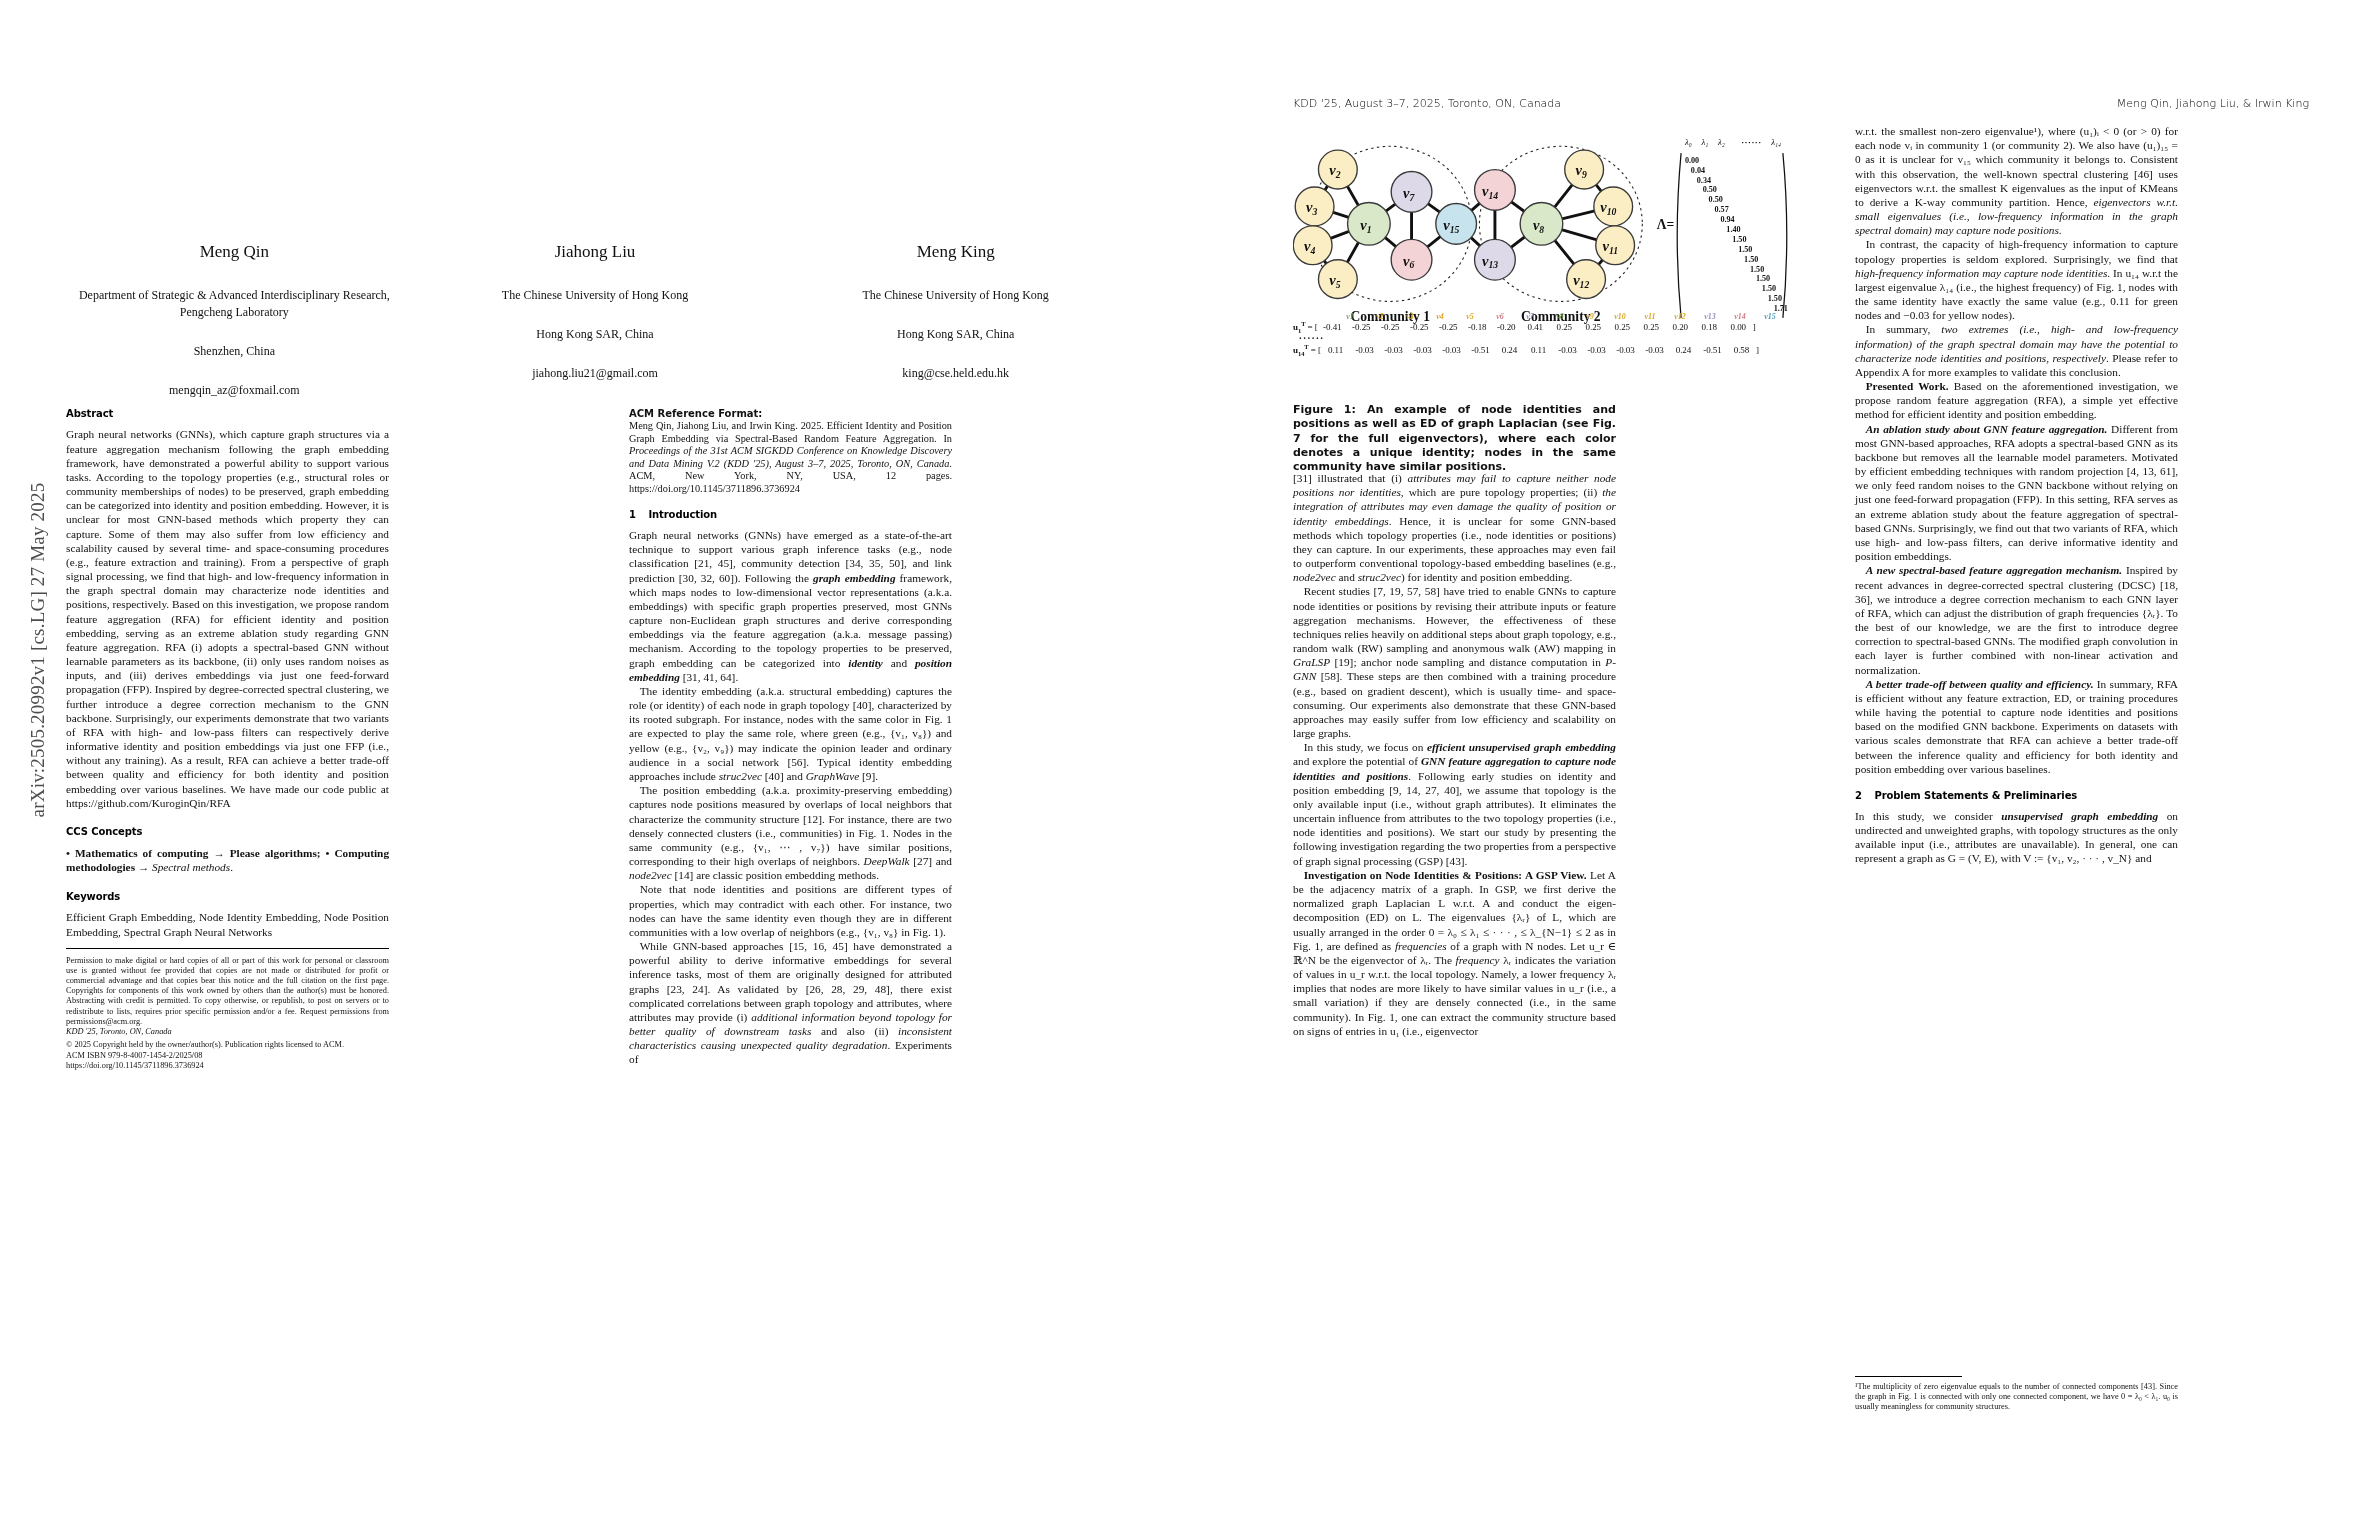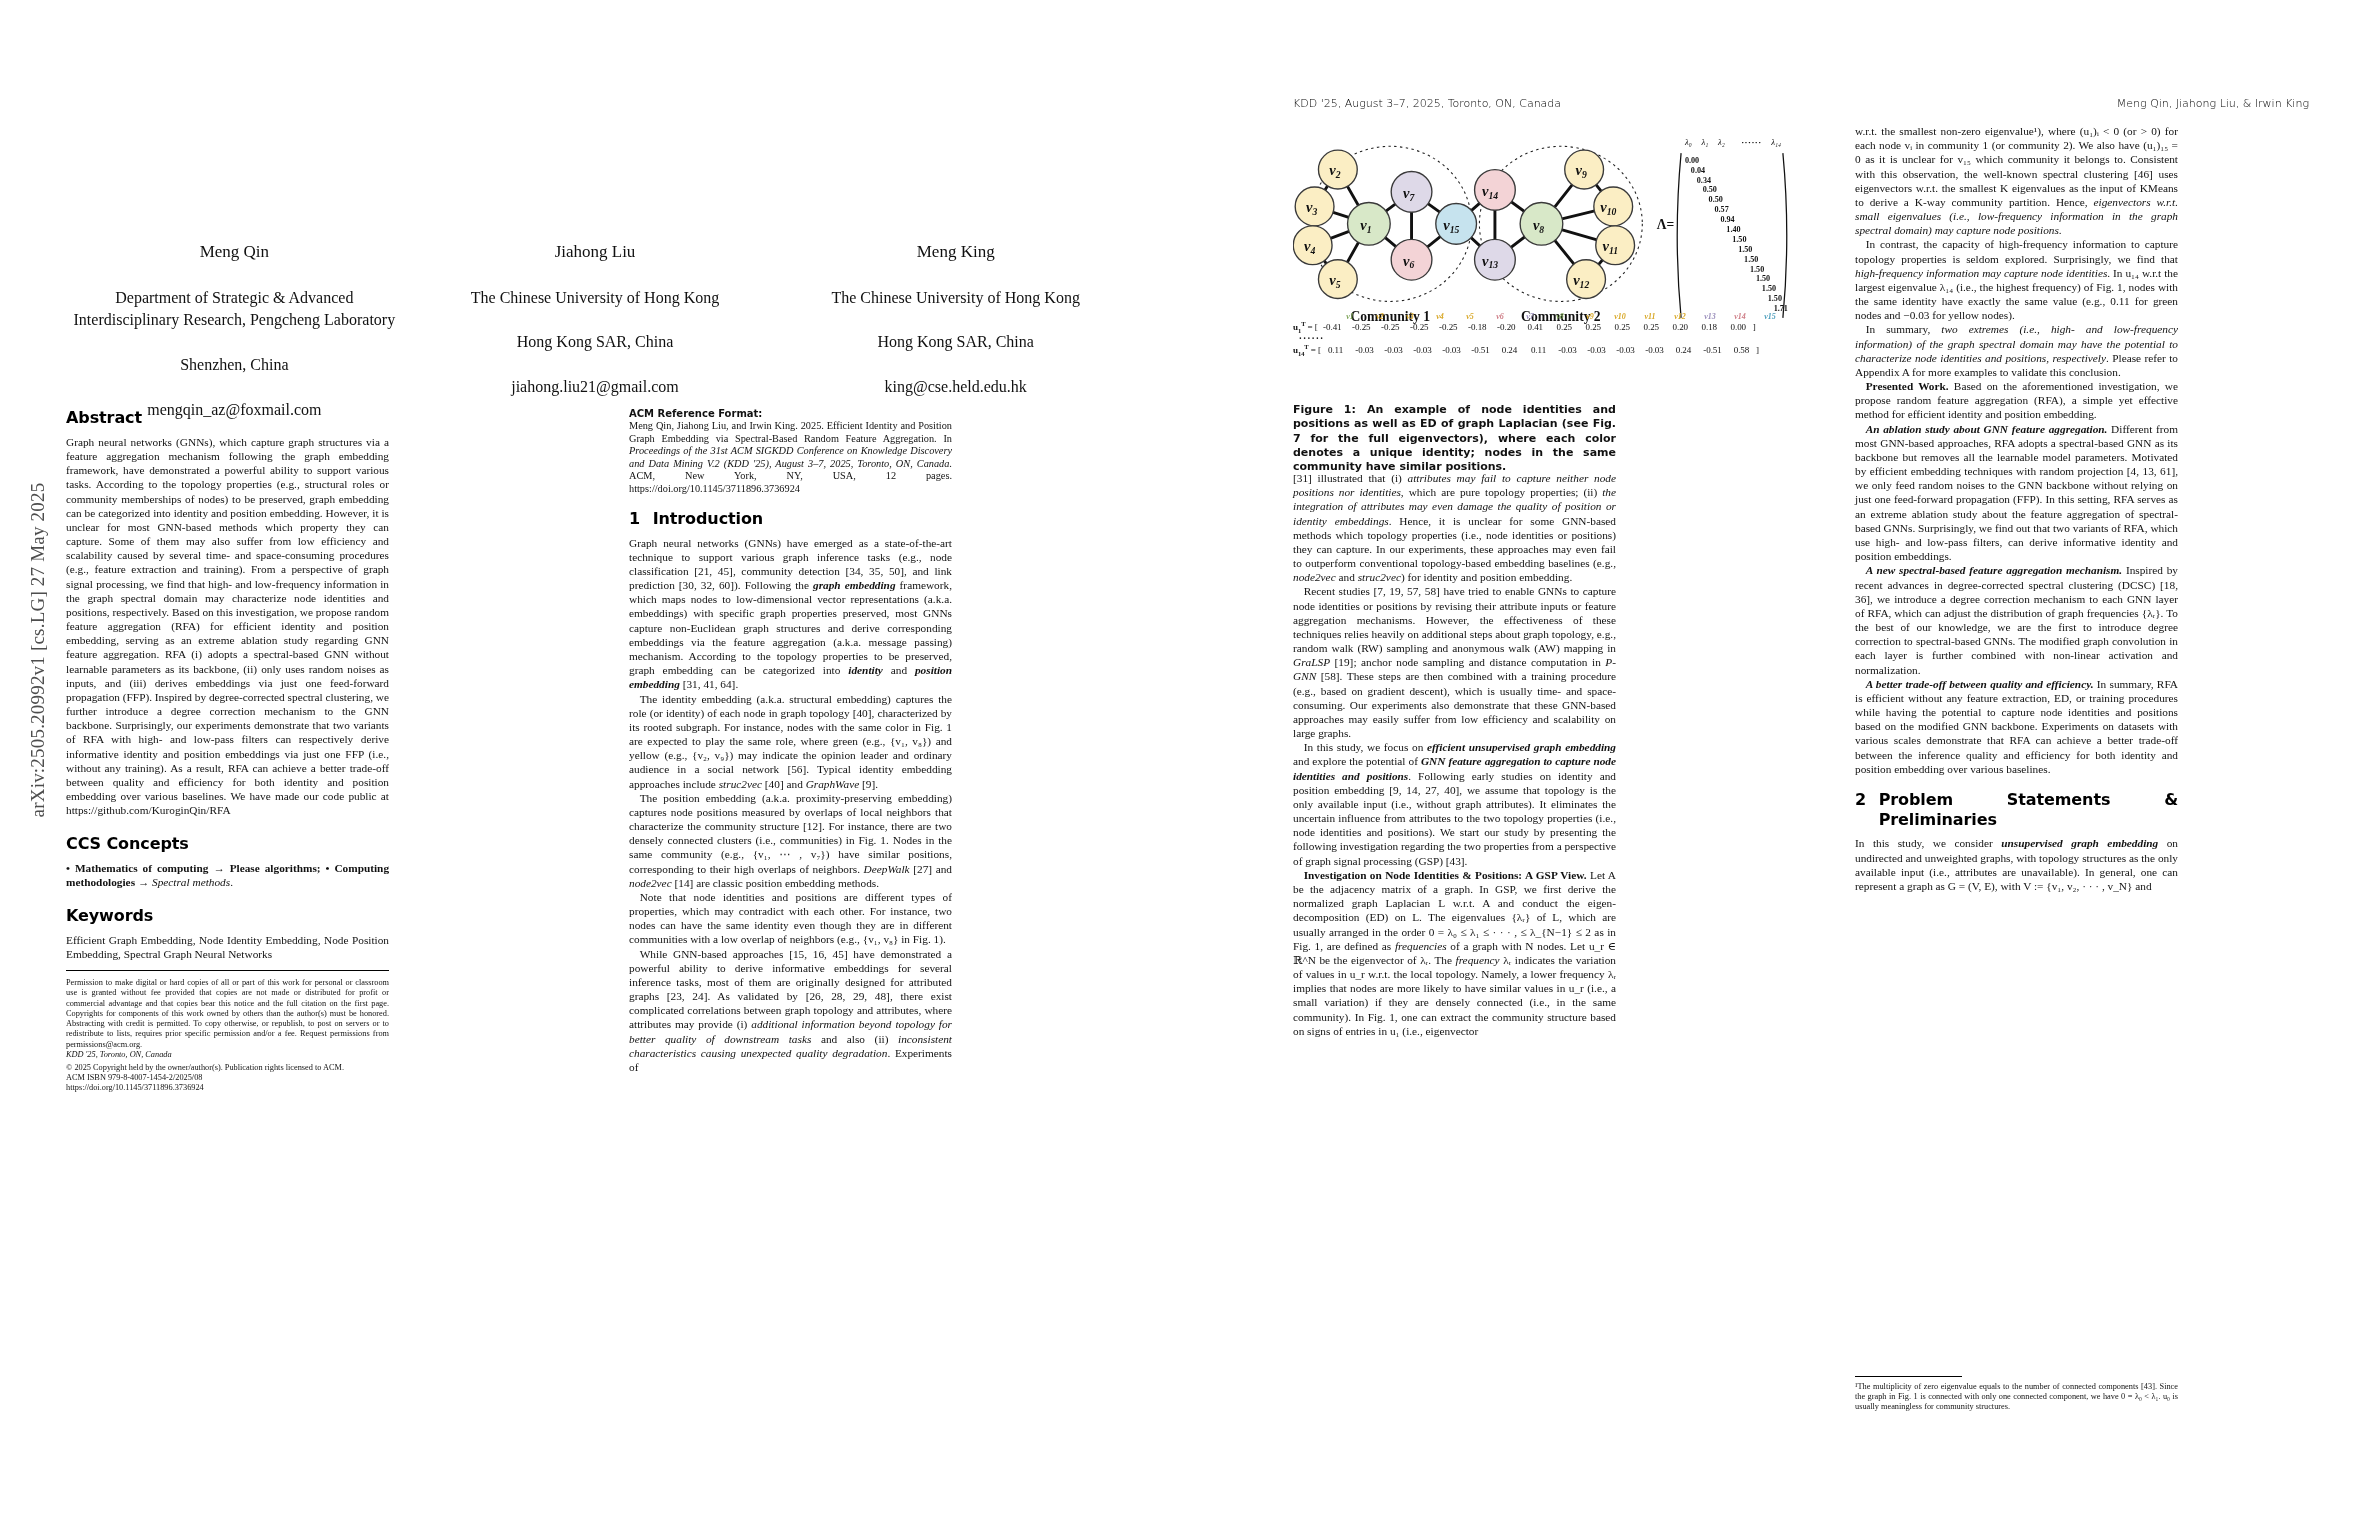--- a/index.html
+++ b/index.html
@@ -53,31 +53,31 @@
     letter-spacing: -0.2px;
     color: #000;
   }
   .authors-row {
     position: absolute; left: 66px; top: 240px; width: 1058px;
     display: flex;
     gap: 24px;
   }
   .author-col { flex: 1; text-align: center; padding: 0 5.8px; }
   .author-name { font-size: 17px; line-height: 1.45; margin-bottom: 1px; }
-  .author-aff  { font-size: 16px; line-height: 1.42; margin-top: 22px; }
+  .author-aff  { font-size: 12px; line-height: 1.42; margin-top: 22px; }
 
   
   .col { position: absolute; width: 323px; font-size: 11.3px; line-height: 1.255; text-align: justify; }
   #p1-col1 { left: 66px;  top: 408px; }
   #p1-col2 { left: 629px; top: 408px; }
 
   h2.sec {
     font-family: "DejaVu Sans", sans-serif;
     font-weight: bold;
-    font-size: 16px;
+    font-size: 10px;
     margin: 0 0 6.8px 0;
     color: #000;
     letter-spacing: -0.1px;
   }
   h2.sec.numbered { display: flex; gap: 12.6px; }
   h2.sec.tight { margin-top: 16.5px; }
   p.body { margin: 0 0 0 0; text-indent: 0; }
   p.body + p.body { text-indent: 10.7px; }
   .spacer-md { height: 13.6px; }
   .it { font-style: italic; }

